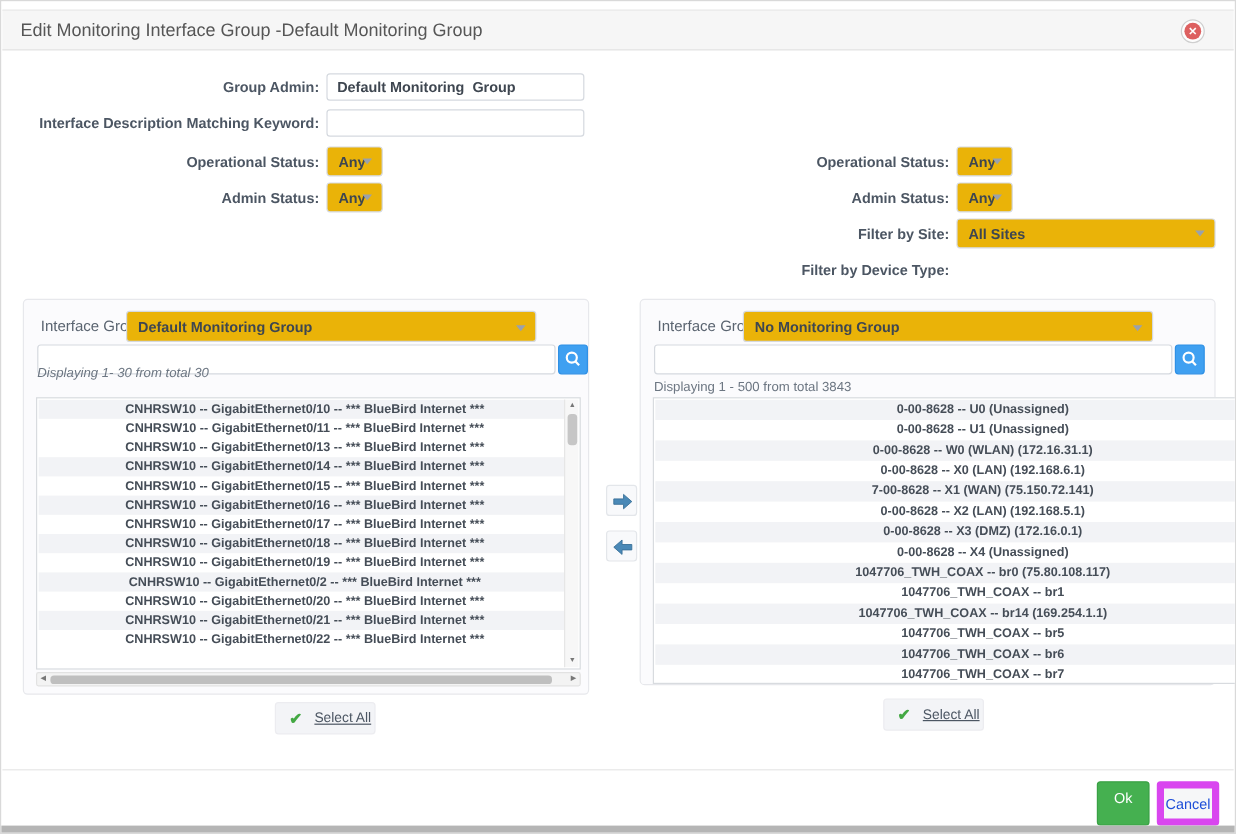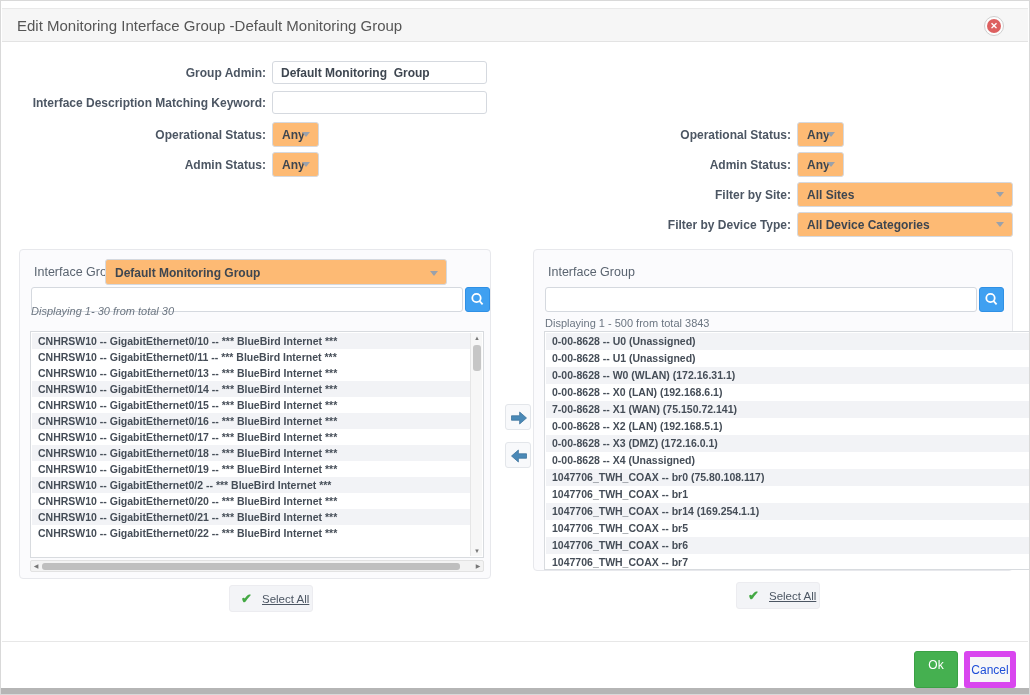--- a/index.html
+++ b/index.html
@@ -8,35 +8,35 @@
 
   
   .titlebar { position:absolute; left:1px; right:1px; top:7px; height:34px; background:#f6f6f6; border-top:1px solid #e9e9e9; border-bottom:1px solid #e3e3e3; }
   .title { position:absolute; left:15px; top:8px; font-size:15px; color:#565656; }
   .close-btn { position:absolute; right:24px; top:7px; width:20px; height:20px; border-radius:50%; border:1px solid #cfcfcf; background:#fdfdfd; cursor:pointer; }
   .close-inner { position:absolute; left:2px; top:2px; width:14px; height:14px; border-radius:50%; background:#dd6060; color:#fff; font-size:9px; line-height:14px; text-align:center; font-weight:bold; }
 
   
   .flabel { position:absolute; font-size:12px; font-weight:bold; color:#4c5663; text-align:right; width:260px; }
   .tinput { position:absolute; height:23px; border:1px solid #d5d9df; border-radius:3px; background:#fff; font-size:12px; font-weight:bold; color:#3e4650; padding:0 8px; font-family:"Liberation Sans", sans-serif; white-space:pre; }
-  .selbox { position:absolute; background:#fdba74; border:1px solid #d5d9df; border-radius:3px; font-size:12px; font-weight:bold; color:#3e4650; cursor:pointer;padding-left:35px; }
+  .selbox { position:absolute; background:#eab308; border:1px solid #d5d9df; border-radius:3px; font-size:12px; font-weight:bold; color:#3e4650; cursor:pointer;padding-left:35px; }
   .selbox .selval { position:absolute; left:9px; top:5px; white-space:nowrap; }
   .caret { position:absolute; right:8px; top:9px; width:0; height:0; border-left:4px solid transparent; border-right:4px solid transparent; border-top:5px solid #9aa1ab; }
 
   
   .panel { position:absolute; background:#fbfbfd; border:1px solid #e7e8ec; border-radius:4px; }
   .ig-label { position:absolute; font-size:12.5px; color:#5a6470; }
   .ig-select { height:26px; }
   .search-input { height:25px; }
   .search-btn { position:absolute; width:25px; height:25px; background:#3fa0f1; border:1px solid #2f90e5; border-radius:3px; cursor:pointer; }
   .displaying { position:absolute; font-size:11px; color:#6c7682; }
 
   .list { position:absolute; background:#fff; border:1px solid #d8dbdf; overflow:hidden; }
   .rows { position:absolute; left:1px; right:13px; top:1px; bottom:1px; overflow:hidden; }
-  .lrow { height:16px; line-height:16px; font-size:10.5px; font-weight:bold; color:#454d57; padding-left:6px; white-space:nowrap; overflow:hidden; cursor:pointer; }
+  .lrow { height:16px; line-height:16px; font-size:10.5px; font-weight:bold; color:#454d57; padding-left:6px; white-space:nowrap; overflow:hidden; cursor:pointer;text-align:center; }
   .rlist .lrow { height:17px; line-height:17px; }
   .lrow.stripe { background:#f2f3f6; }
 
   .vscroll { position:absolute; top:1px; bottom:1px; right:1px; width:12px; background:#f7f7f7; border-left:1px solid #e6e6e6; }
   .vscroll .arr { position:absolute; left:0; width:12px; height:10px; font-size:6px; color:#777; text-align:center; line-height:10px; }
   .vscroll .thumb { position:absolute; left:2px; width:8px; background:#c6c6c6; border-radius:3px; }
   .hscroll { position:absolute; height:12px; background:#f3f3f3; border:1px solid #e2e2e2; border-radius:2px; }
   .hscroll .arr { position:absolute; top:0; width:10px; height:10px; font-size:6px; color:#777; text-align:center; line-height:11px; }
   .hscroll .thumb { position:absolute; top:2px; height:7px; background:#bfbfbf; border-radius:3px; }
 
@@ -98,24 +98,20 @@
     <span class="caret"></span>
   </div>
 
   <div class="flabel" style="left:530px; top:187px;">Filter by Site:</div>
   <div class="selbox" style="left:796px; top:181px; width:216px; height:25px;">
     <span class="selval">All Sites</span>
     <span class="caret"></span>
   </div>
 
   <div class="flabel" style="left:530px; top:217px;">Filter by Device Type:</div>
-  <div class="selbox" style="left:796px; top:211px; width:216px; height:25px;">
-    <span class="selval">All Device Categories</span>
-    <span class="caret"></span>
-  </div>
 
   <div class="panel" style="left:18px; top:248px; width:472px; height:330px;">
     <div class="ig-label" style="left:14px; top:15px;">Interface Group</div>
     <div class="selbox ig-select" style="left:85px; top:9px; width:342px;">
       <span class="selval" style="top:6px;">Default Monitoring Group</span>
       <span class="caret" style="top:11px;"></span>
     </div>
     <input class="tinput search-input" style="left: 11px; top: 37px; width: 432px;" value="">
     <div class="search-btn" style="left:445px; top:37px;">
       <svg width="23" height="23" viewBox="0 0 23 23">
@@ -150,20 +146,24 @@
     </div>
     <div class="hscroll" style="left:10px; top:310px; width:454px;">
       <div class="arr" style="left:0;">◀</div>
       <div class="thumb" style="left:11px; width:418px;"></div>
       <div class="arr" style="right:0;">▶</div>
     </div>
   </div>
 
   <div class="panel" style="left:532px; top:248px; width:480px; height:322px;">
     <div class="ig-label" style="left:14px; top:15px;">Interface Group</div>
+    <div class="selbox ig-select" style="left:85px; top:9px; width:342px;">
+      <span class="selval" style="top:6px;">No Monitoring Group</span>
+      <span class="caret" style="top:11px;"></span>
+    </div>
     <input class="tinput search-input" style="left: 11px; top: 37px; width: 432px;" value="">
     <div class="search-btn" style="left:445px; top:37px;">
       <svg width="23" height="23" viewBox="0 0 23 23">
           <circle cx="10.5" cy="10" r="4.2" fill="none" stroke="#fff" stroke-width="1.8"></circle>
           <line x1="13.6" y1="13.2" x2="16.6" y2="16.4" stroke="#fff" stroke-width="1.8"></line>
         </svg>
     </div>
     <div class="displaying" style="left:11px; top:67px;">Displaying 1 - 500 from total 3843</div>
 
     <div class="list rlist" style="left:10px; top:81px; width:556px; height:239px;">

